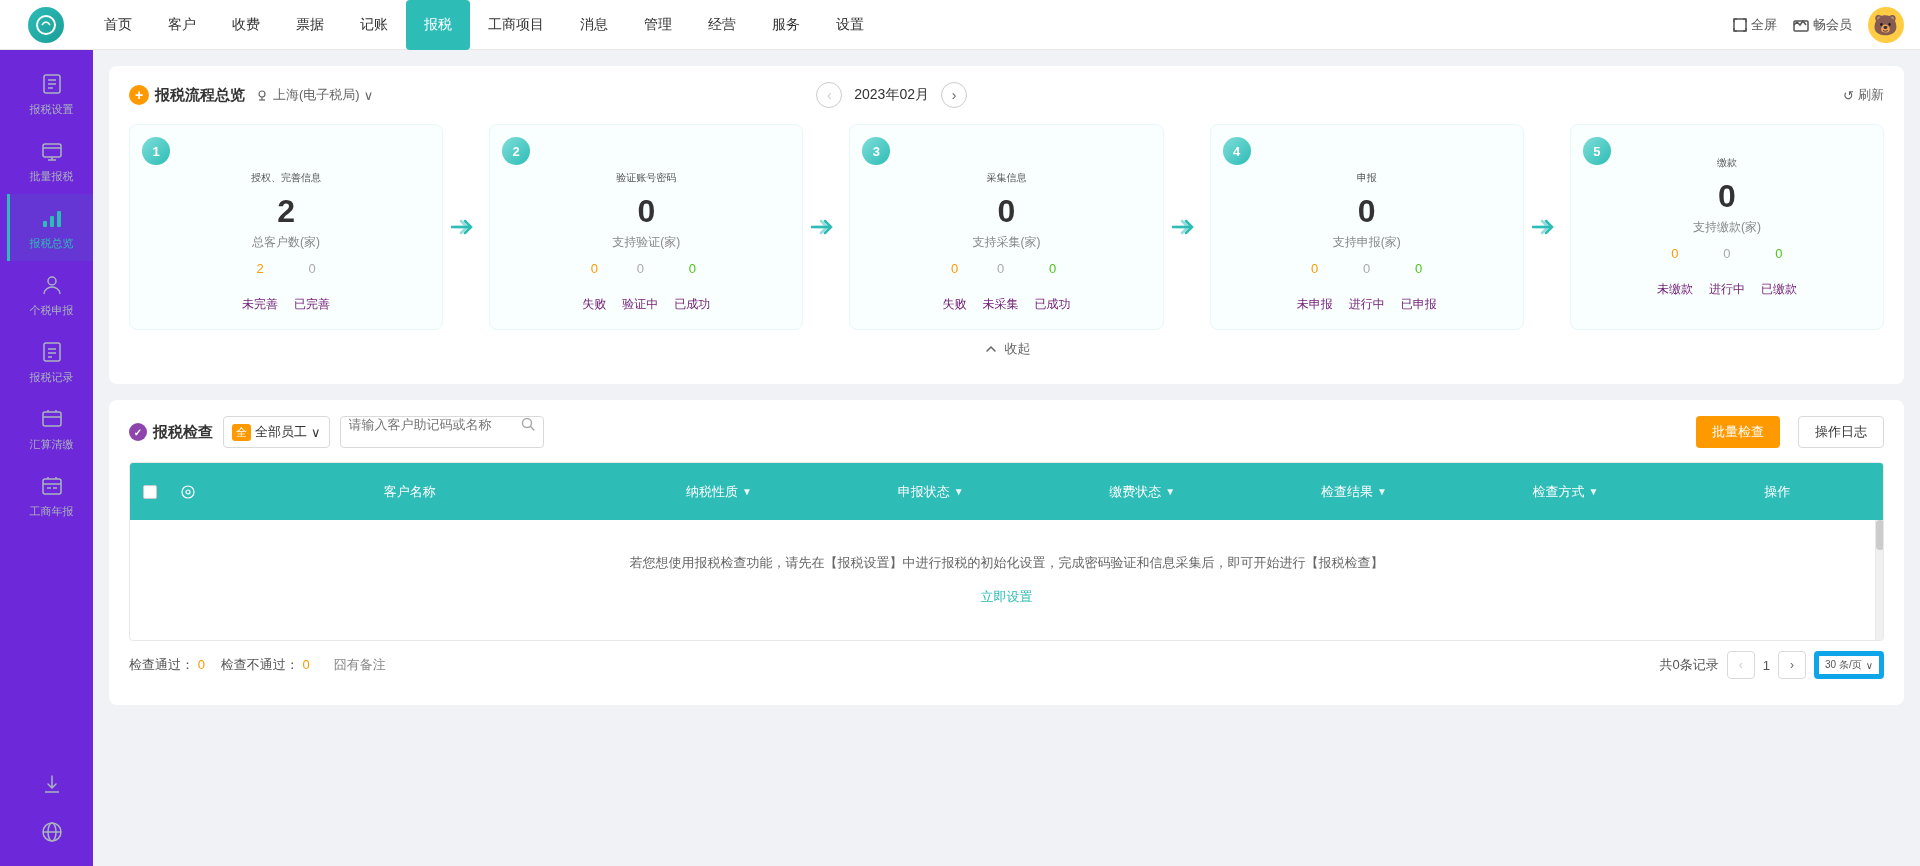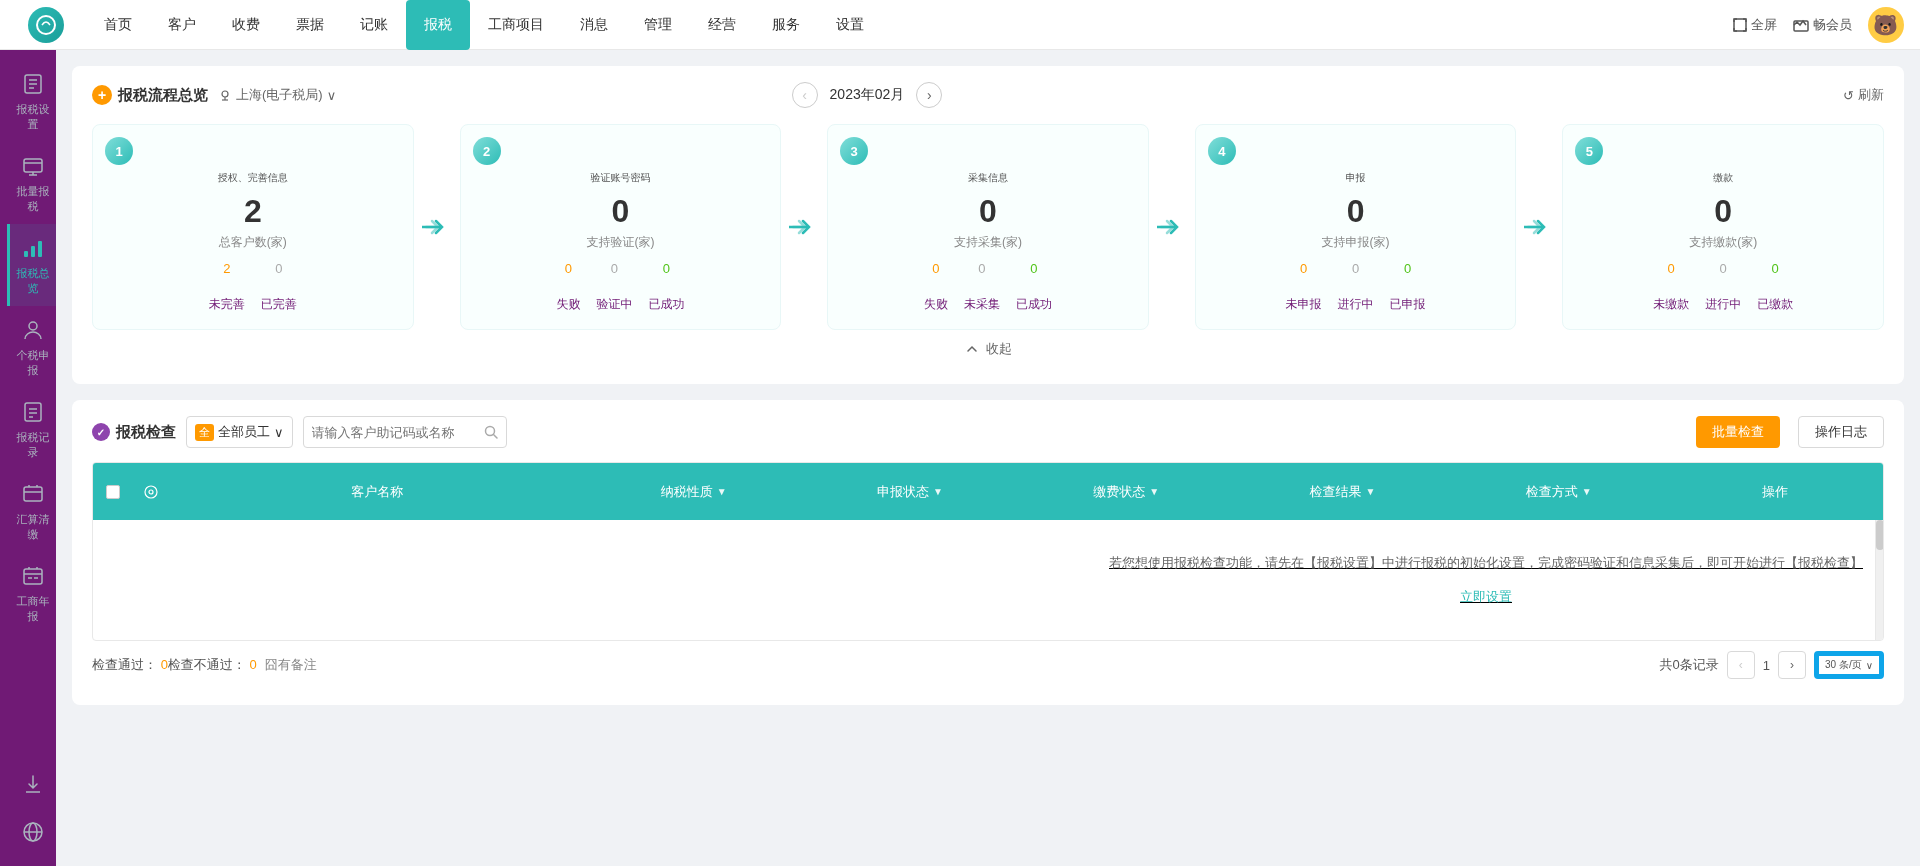--- a/index.html
+++ b/index.html
@@ -84,22 +84,22 @@
 
     
     .main-layout {
       display: flex;
       flex: 1;
       overflow: hidden;
     }
 
     
     .sidebar {
-      width: 56px;
-      background: #701a75;
+      width: 93px;
+      background: #6d28d9;
       display: flex;
       flex-direction: column;
       align-items: center;
       padding-top: 10px;
       overflow-y: auto;
       padding-left: 7px;
     }
     .sidebar-item {
       display: flex;
       flex-direction: column;
@@ -345,21 +345,21 @@
     }
     .filter-select .tag {
       background: #ff9900;
       color: white;
       border-radius: 3px;
       padding: 1px 4px;
       font-size: 11px;
     }
     .search-box {
       display: flex;
-      align-items: center;
+      align-items: flex-start;
       border: 1px solid #d9d9d9;
       border-radius: 4px;
       height: 32px;
       padding: 0 8px;
       gap: 12px;
     }
     .search-box input {
       border: none;
       outline: none;
       font-size: 13px;
@@ -429,24 +429,23 @@
     }
     .th-cell.wide { flex: 2; }
     .th-filter {
       font-size: 10px;
       opacity: 0.9;
     }
     .table-body {
       min-height: 120px;
       display: flex;
       flex-direction: column;
-      align-items: flex-end;
+      align-items: center;
       justify-content: center;
       position: relative;
-      text-decoration: underline;
     }
     .table-empty {
       text-align: center;
       padding: 30px 20px;
       color: #666;
       font-size: 13px;
       line-height: 2;
     }
     .table-empty a {
       color: #2dbcb6;
@@ -469,20 +468,21 @@
       border-radius: 4px;
     }
 
     
     .table-footer {
       display: flex;
       align-items: center;
       padding: 10px 0;
       font-size: 13px;
       color: #555;
+      gap: 16px;
     }
     .footer-stat a { color: #ff9900; }
     .footer-note { color: #888; margin-left: 8px; }
     .pagination {
       margin-left: auto;
       display: flex;
       align-items: center;
       gap: 8px;
       font-size: 13px;
       color: #555;
@@ -800,21 +800,21 @@
 
         <div class="step-arrow">
           <svg width="30" height="24" viewBox="0 0 30 24" fill="none">
             <path d="M0 12 L18 12 M14 6 L20 12 L14 18" stroke="#2dbcb6" stroke-width="2.5" stroke-linecap="round"></path>
             <path d="M4 12 L14 12 M10 6 L16 12 L10 18" stroke="#2dbcb6" stroke-width="2.5" stroke-linecap="round" opacity="0.5"></path>
           </svg>
         </div>
 
         <div class="step-card">
           <div class="step-number">5</div>
-          <div class="step-title" style="margin-top: 30px;">缴款</div>
+          <div class="step-title" style="margin-top: 15px;">缴款</div>
           <div class="step-count">0</div>
           <div class="step-sub">支持缴款(家)</div>
           <div class="step-stats">
             <div style="display:flex;flex-direction:column;align-items:center;">
               <span class="stat-val orange">0</span>
               <span class="stat-label">未缴款</span>
             </div>
             <div style="display:flex;flex-direction:column;align-items:center;">
               <span class="stat-val gray">0</span>
               <span class="stat-label">进行中</span>

